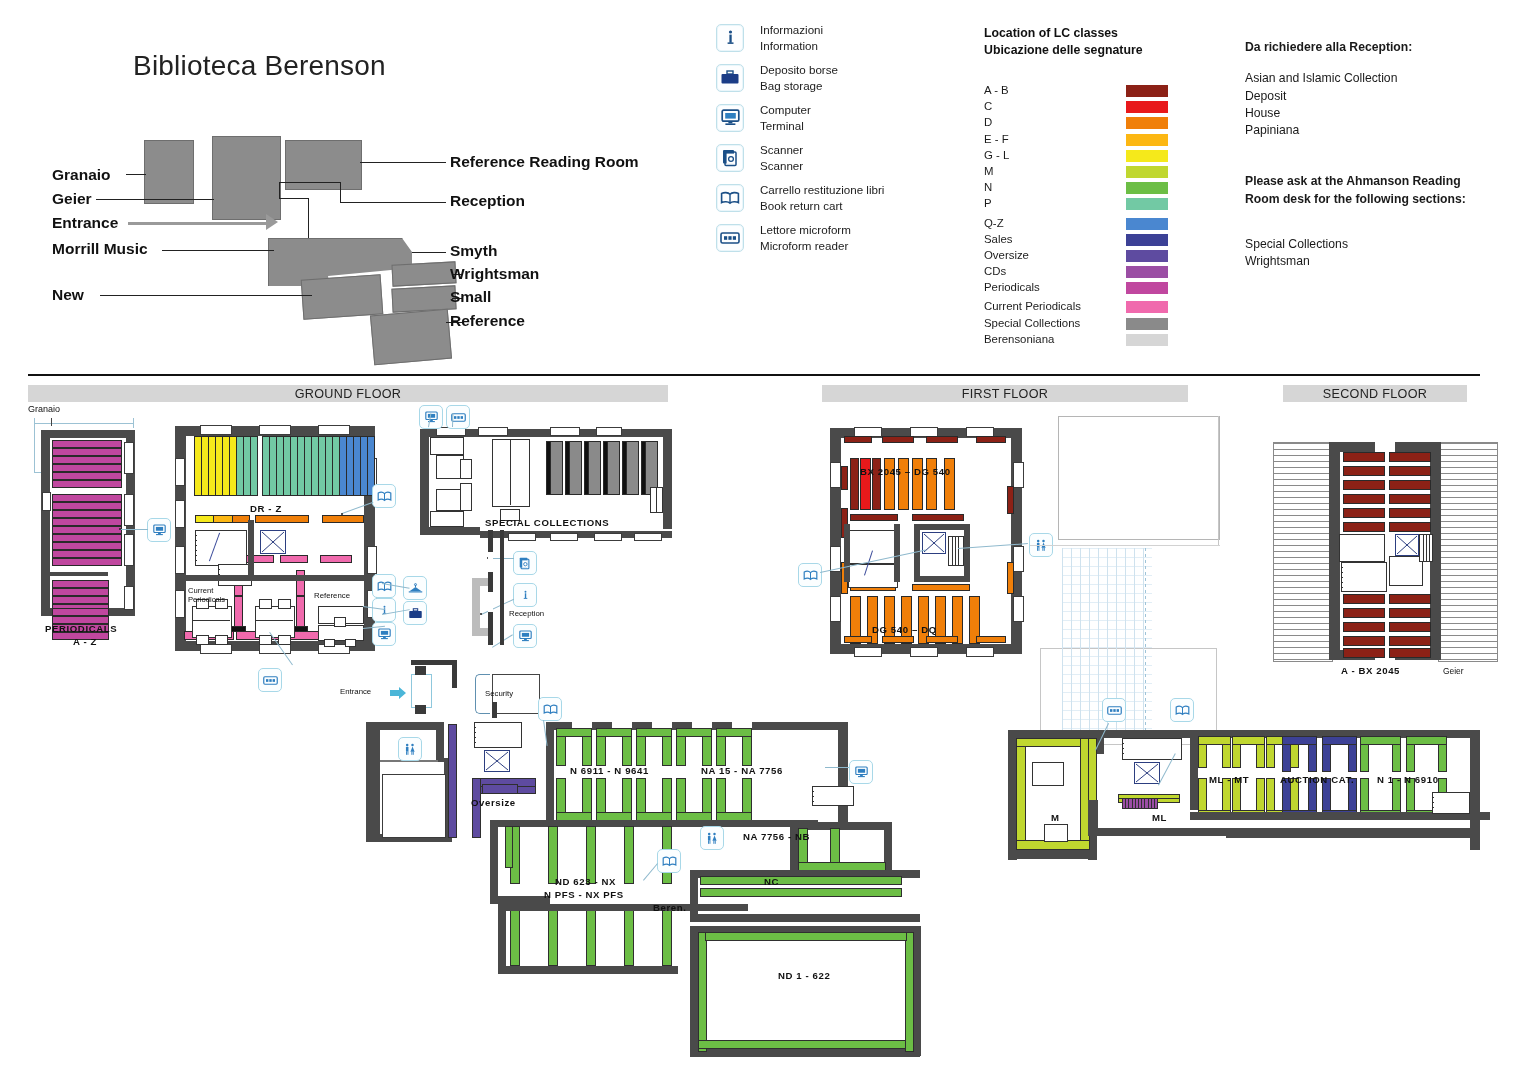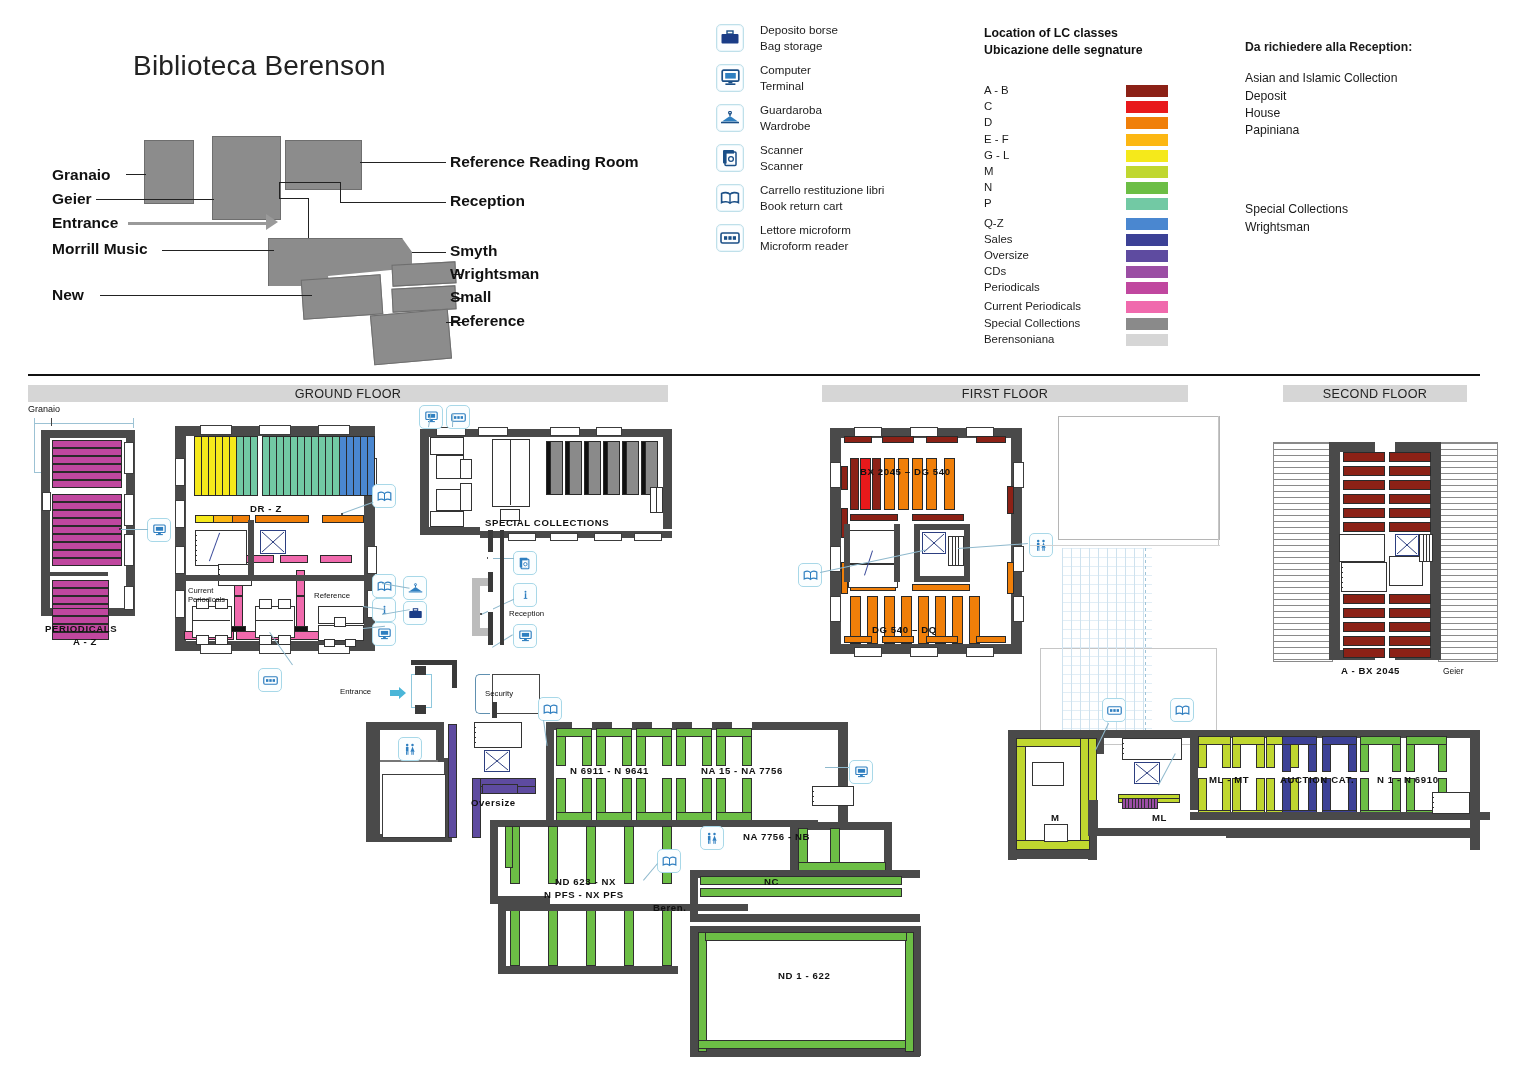--- a/index.html
+++ b/index.html
@@ -120,20 +120,33 @@
   <div class="lbl" style="left:410px;top:23px;">Reference Reading Room</div>
   <div class="lbl" style="left:410px;top:62px;">Reception</div>
   <div class="lbl" style="left:410px;top:112px;">Smyth</div>
   <div class="lbl" style="left:410px;top:135px;">Wrightsman</div>
   <div class="lbl" style="left:410px;top:158px;">Small</div>
   <div class="lbl" style="left:410px;top:182px;">Reference</div>
 </div>
 
 <div class="abs" id="legend">
 
+  <div class="lgrow">
+    <span class="icobox">
+      <svg width="15" height="17" viewBox="0 0 15 17">
+          <circle cx="7.5" cy="3" r="1.6" fill="#1b4f87"></circle>
+          <rect x="6.4" y="5.6" width="2.3" height="8.2" fill="#1b4f87"></rect>
+          <rect x="4.6" y="13.4" width="5.9" height="1.5" fill="#1b4f87"></rect>
+        </svg>
+    </span>
+    <span class="lgtxt">
+      <span>Informazioni</span><br>
+      <span>Information</span>
+    </span>
+  </div>
 
   <div class="lgrow">
     <span class="icobox">
       <svg width="20" height="15" viewBox="0 0 20 15">
           <rect x="7" y="1" width="6" height="3" fill="none" stroke="#1b4f87" stroke-width="1.4"></rect>
           <rect x="1.5" y="4" width="17" height="9.5" rx="1" fill="#1b3d87"></rect>
         </svg>
     </span>
     <span class="lgtxt">
       <span>Deposito borse</span><br>
@@ -149,34 +162,20 @@
           <rect x="7.4" y="12.4" width="4" height="2" fill="#1b4f87"></rect>
           <rect x="4.4" y="14.4" width="10" height="1.6" fill="#1b4f87"></rect>
         </svg>
     </span>
     <span class="lgtxt">
       <span>Computer</span><br>
       <span>Terminal</span>
     </span>
   </div>
 
-  <div class="lgrow">
-    <span class="icobox">
-      <svg width="20" height="14" viewBox="0 0 20 14">
-          <path d="M10 2 L10 5" stroke="#1b4f87" stroke-width="1.4" fill="none"></path>
-          <circle cx="10" cy="1.8" r="1.4" fill="none" stroke="#1b4f87" stroke-width="1.2"></circle>
-          <path d="M10 5 L2 10.5 L18 10.5 Z" fill="#2f7fc0"></path>
-          <rect x="1" y="10.8" width="18" height="1.5" fill="#1b4f87"></rect>
-        </svg>
-    </span>
-    <span class="lgtxt">
-      <span>Guardaroba</span><br>
-      <span>Wardrobe</span>
-    </span>
-  </div>
 
   <div class="lgrow">
     <span class="icobox">
       <svg width="17" height="18" viewBox="0 0 17 18">
           <rect x="1" y="1" width="11" height="13.5" rx="1" fill="#1b4f87"></rect>
           <rect x="3" y="3" width="11" height="13.5" rx="1" fill="none" stroke="#1b4f87" stroke-width="1.5"></rect>
           <rect x="4.6" y="4.6" width="7.8" height="10.3" fill="#fff"></rect>
           <circle cx="9" cy="10" r="2.4" fill="none" stroke="#1b4f87" stroke-width="1.3"></circle>
         </svg>
     </span>
@@ -241,20 +240,22 @@
 
 <div class="abs" id="askbox">
   <div class="gap"></div>
   <div class="bold">Da richiedere alla Reception:</div>
   <div class="gap"></div>
   <div>Asian and Islamic Collection</div>
   <div>Deposit</div>
   <div>House</div>
   <div>Papiniana</div>
   <div class="gap2"></div>
+  <div class="bold" id="ask-a-en" style="white-space:pre-line;">Please ask at the Ahmanson Reading
+Room desk for the following sections:</div>
   <div class="gap"></div>
   <div class="gap"></div>
   <div>Special Collections</div>
   <div>Wrightsman</div>
 </div>
 
 <div class="abs" id="rule"></div>
 
 <div class="abs fbar" id="fbar-ground">GROUND FLOOR</div>
 <div class="abs fbar" id="fbar-first">FIRST FLOOR</div>

